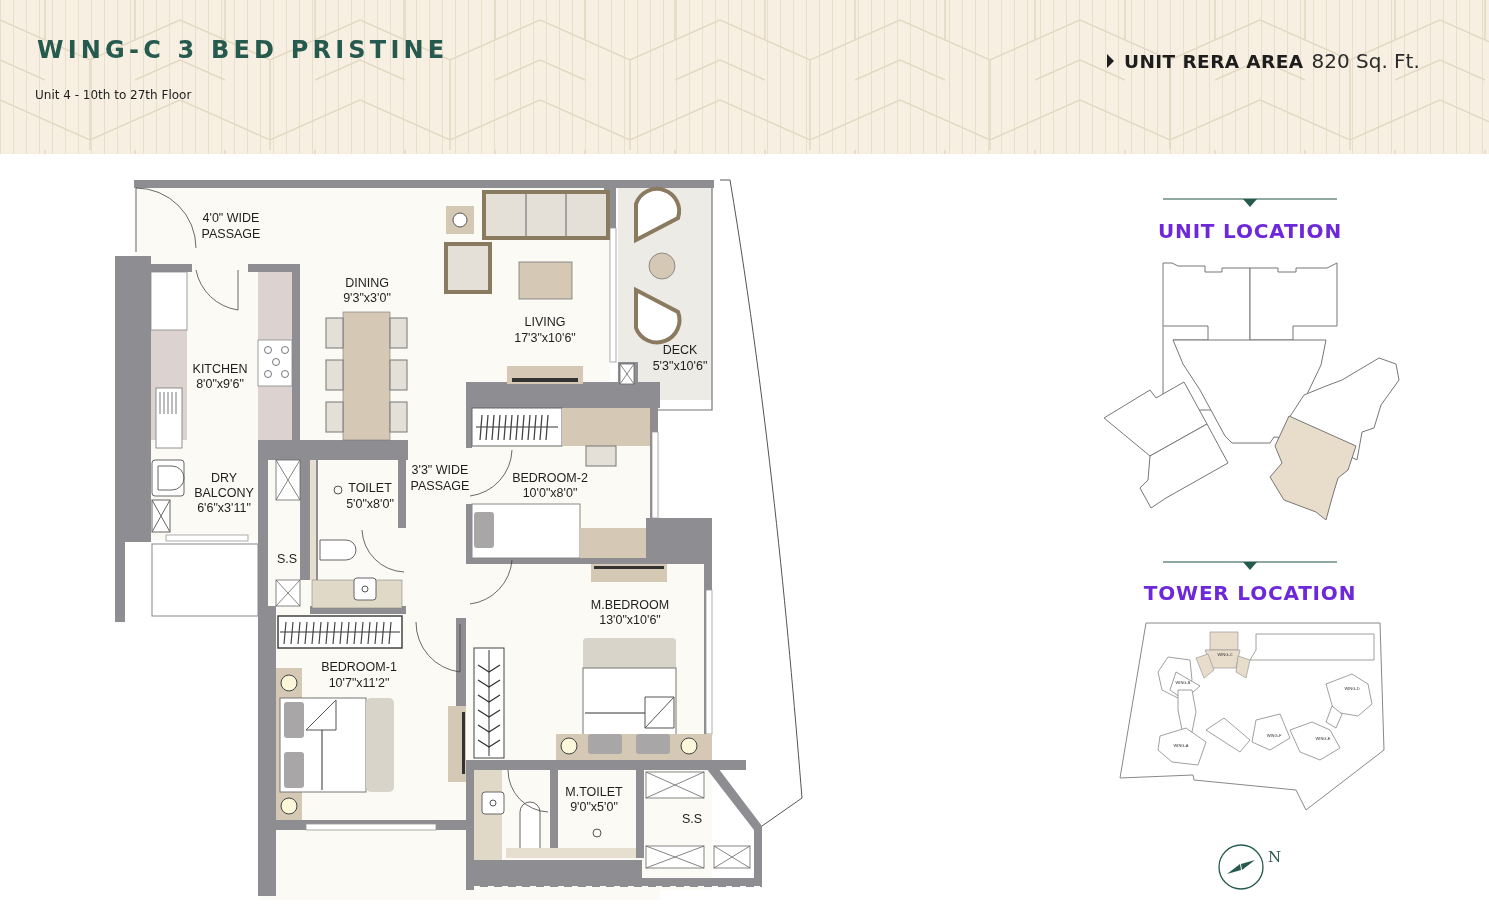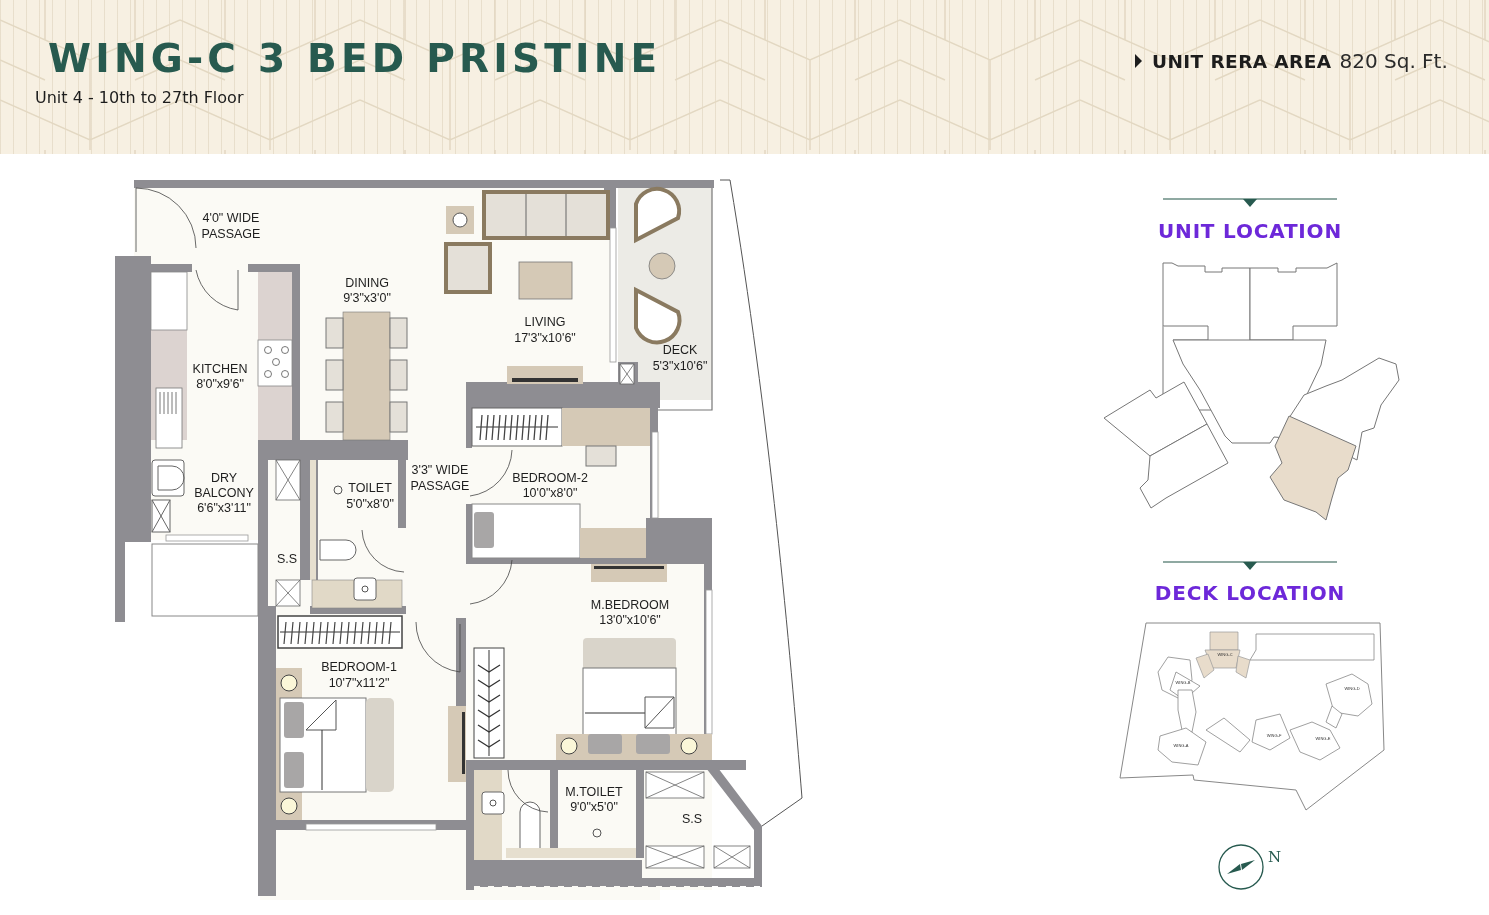--- a/index.html
+++ b/index.html
@@ -8,30 +8,30 @@
 
   .header {
     position: absolute; left: 0; top: 0; width: 1489px; height: 154px;
     background-color: #f7f0e2;
     background-image:
       repeating-linear-gradient(90deg, rgba(220,208,185,0.55) 0 1px, transparent 1px 13px);
     overflow: hidden;
   }
   .header svg.pattern { position: absolute; left: 0; top: 0; }
   .title {
-    position: absolute; left: 48px; top: 36px;
-    font-family: "DejaVu Sans", sans-serif; font-size: 39px; font-weight: 600;
+    position: absolute; left: 37px; top: 36px;
+    font-family: "DejaVu Sans", sans-serif; font-size: 24px; font-weight: 600;
     color: #275a4f; letter-spacing: 4.2px;
   }
   .subtitle {
     position: absolute; left: 35px; top: 88px;
-    font-family: "DejaVu Sans", sans-serif; font-size: 16px; color: #1d1d1d;
+    font-family: "DejaVu Sans", sans-serif; font-size: 12px; color: #1d1d1d;
   }
   .areas { position: absolute; left: 1107px; top: 42px; }
-  .area-row { height: 38px; display: flex; align-items: center; white-space: nowrap; margin-left: 28px; }
+  .area-row { height: 38px; display: flex; align-items: center; white-space: nowrap; }
   .area-row .tri { width: 0; height: 0; border-top: 7px solid transparent; border-bottom: 7px solid transparent; border-left: 7px solid #1d1d1d; margin-right: 10px; }
   .area-row .lbl { font-size: 18.5px; font-weight: bold; color: #1d1d1d; letter-spacing: 0.4px; }
   .area-row .val { font-size: 20px; color: #2a2a2a; margin-left: 8px; }
 
   .plan { position: absolute; left: 0; top: 154px; }
   .room-label { font-family: "Liberation Sans", sans-serif; font-size: 12.5px; fill: #1e1e1e; text-anchor: middle; }
 
   .side-title {
     position: absolute; width: 260px; text-align: center;
     font-size: 20px; font-weight: 600; color: #6d28d9; letter-spacing: 0.8px;
@@ -310,21 +310,21 @@
     <path d="M1104 418 L1150 390 L1156 398 L1184 382 L1207 424 L1150 456 Z"></path>
     <path d="M1150 456 L1207 424 L1228 463 L1166 498 L1151 508 L1140 488 L1148 480 Z"></path>
     <path d="M1342 380 L1379 358 L1396 364 L1399 380 L1381 405 L1374 428 L1362 432 L1357 460 L1323 443 L1289 418 L1304 395 L1326 386 Z"></path>
   </g>
   <path d="M1289 416 L1356 446 L1348 470 L1338 478 L1332 498 L1326 520 L1316 512 L1284 500 L1270 477 L1282 463 L1275 446 Z" fill="#e8dccb" stroke="#777" stroke-width="1"></path>
 </svg>
 
 <div class="divider" style="left:1163px; top:561px; width:174px;">
   <span class="arrow"></span>
 </div>
-<div class="side-title" style="left:1120px; top:581px;">DECK LOCATION</div>
+<div class="side-title" style="left:1120px; top:581px;">TOWER LOCATION</div>
 <svg style="position:absolute; left:1115px; top:620px;" width="272" height="200" viewBox="1115 620 272 200">
   <path d="M1146 623 L1380 623 L1384 750 L1306 810 L1296 790 L1194 780 L1193 775 L1120 778 Z" fill="#fff" stroke="#888" stroke-width="1"></path>
   <path d="M1256 634 L1256 650 L1250 660 L1374 660 L1374 634 Z" fill="none" stroke="#888" stroke-width="0.8"></path>
   <g fill="#fff" stroke="#888" stroke-width="0.8">
     <path d="M1168 657 L1190 660 L1192 680 L1182 700 L1162 690 L1158 672 Z"></path>
     <path d="M1176 672 L1200 686 L1184 700 L1170 690 Z"></path>
     <path d="M1178 690 L1192 690 L1196 712 L1192 732 L1182 730 L1178 710 Z"></path>
     <path d="M1160 736 L1186 728 L1206 742 L1198 765 L1172 762 L1158 750 Z"></path>
     <path d="M1206 730 L1240 752 L1250 740 L1224 718 Z"></path>
     <path d="M1256 720 L1280 714 L1290 738 L1270 750 L1252 742 Z"></path>

